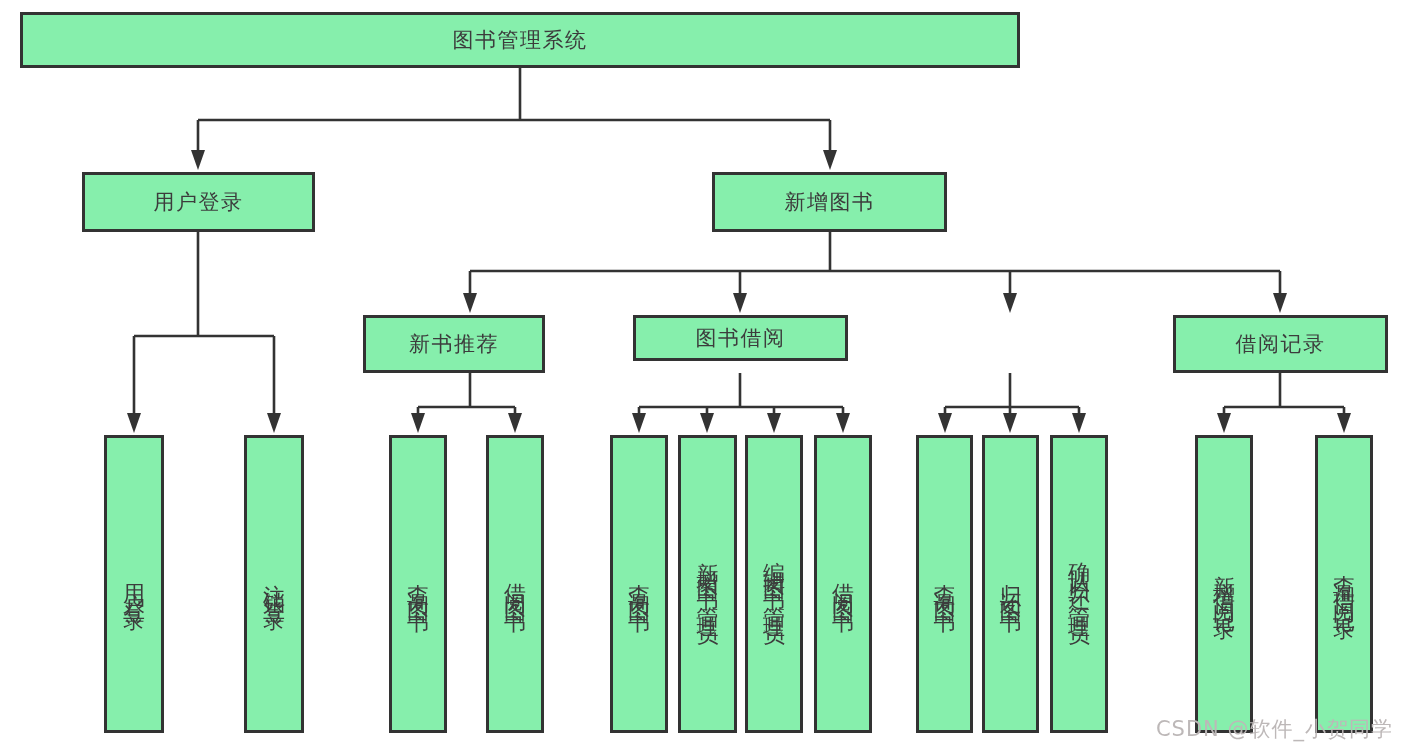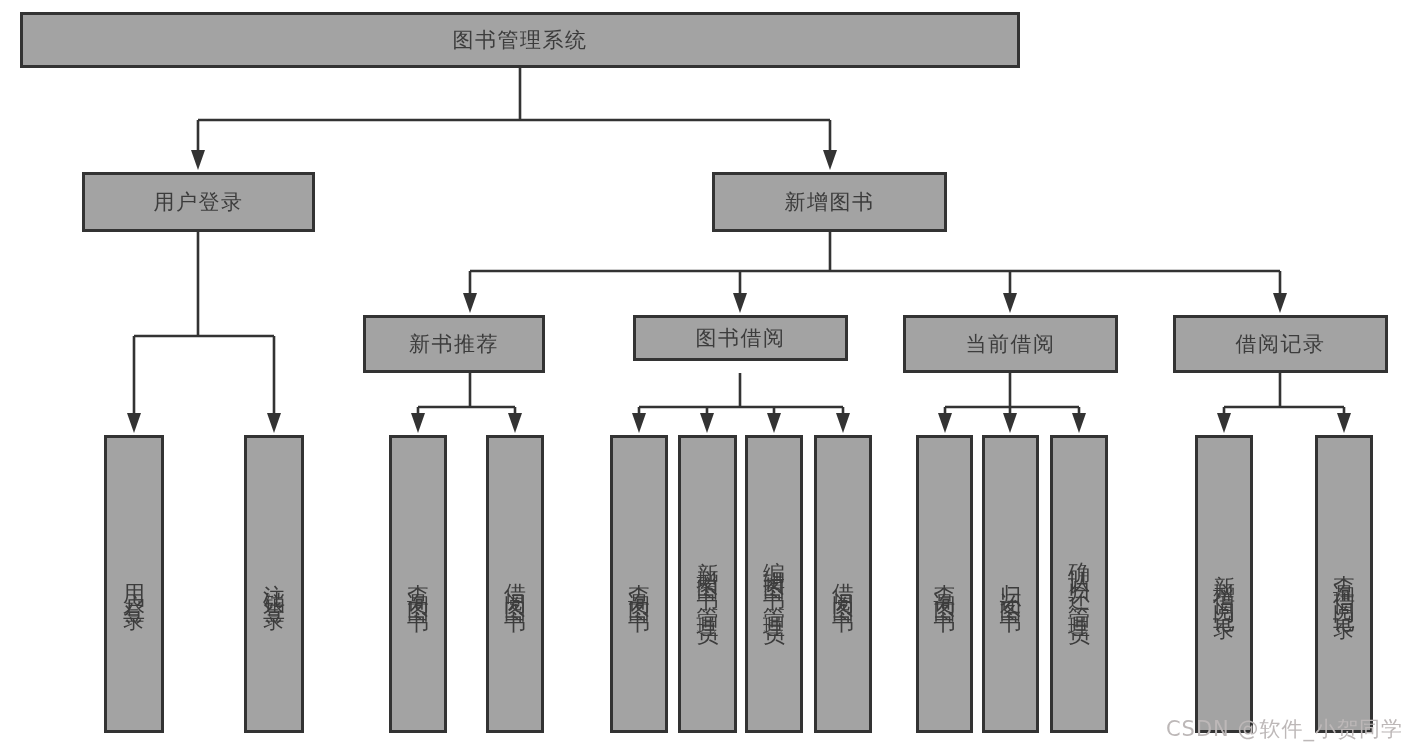--- a/index.html
+++ b/index.html
@@ -14,21 +14,21 @@
   .connectors {
     position: absolute;
     left: 0; top: 0;
     width: 1405px; height: 747px;
     z-index: 0;
   }
   .box {
     position: absolute;
     box-sizing: border-box;
     border: 3px solid #333333;
-    background: #a3a3a3;
+    background: #86efac;
     display: flex;
     align-items: center;
     justify-content: center;
     color: #3c3c3c;
     z-index: 1;
   }
   .box.h span {
     font-size: 21px;
     letter-spacing: 1.5px;
     white-space: nowrap;
@@ -36,21 +36,21 @@
   .box.v .vtext {
     writing-mode: vertical-rl;
     text-orientation: mixed;
     font-size: 22px;
     letter-spacing: 9px;
     line-height: 1;
     white-space: nowrap;
   }
   .watermark {
     position: absolute;
-    right: 2px;
+    right: 12px;
     bottom: 4px;
     font-size: 21px;
     color: #bdb8b8;
     letter-spacing: 1px;
     z-index: 2;
     white-space: nowrap;
   }
 </style>
 </head>
 <body>
@@ -126,23 +126,20 @@
   <div class="box h" style="left:712px;top:172px;width:235px;height:60px">
     <span>新增图书</span>
   </div>
 
   <div class="box h" style="left:363px;top:315px;width:182px;height:58px">
     <span>新书推荐</span>
   </div>
   <div class="box h" style="left:633px;top:315px;width:215px;height:46px">
     <span>图书借阅</span>
   </div>
-  <div class="box h" style="left:903px;top:315px;width:215px;height:58px">
-    <span>当前借阅</span>
-  </div>
   <div class="box h" style="left:1173px;top:315px;width:215px;height:58px">
     <span>借阅记录</span>
   </div>
 
   <div class="box v" style="left:104px;top:435px;width:60px;height:298px">
     <span class="vtext">用户登录</span>
   </div>
   <div class="box v" style="left:244px;top:435px;width:60px;height:298px">
     <span class="vtext">注销登录</span>
   </div>

